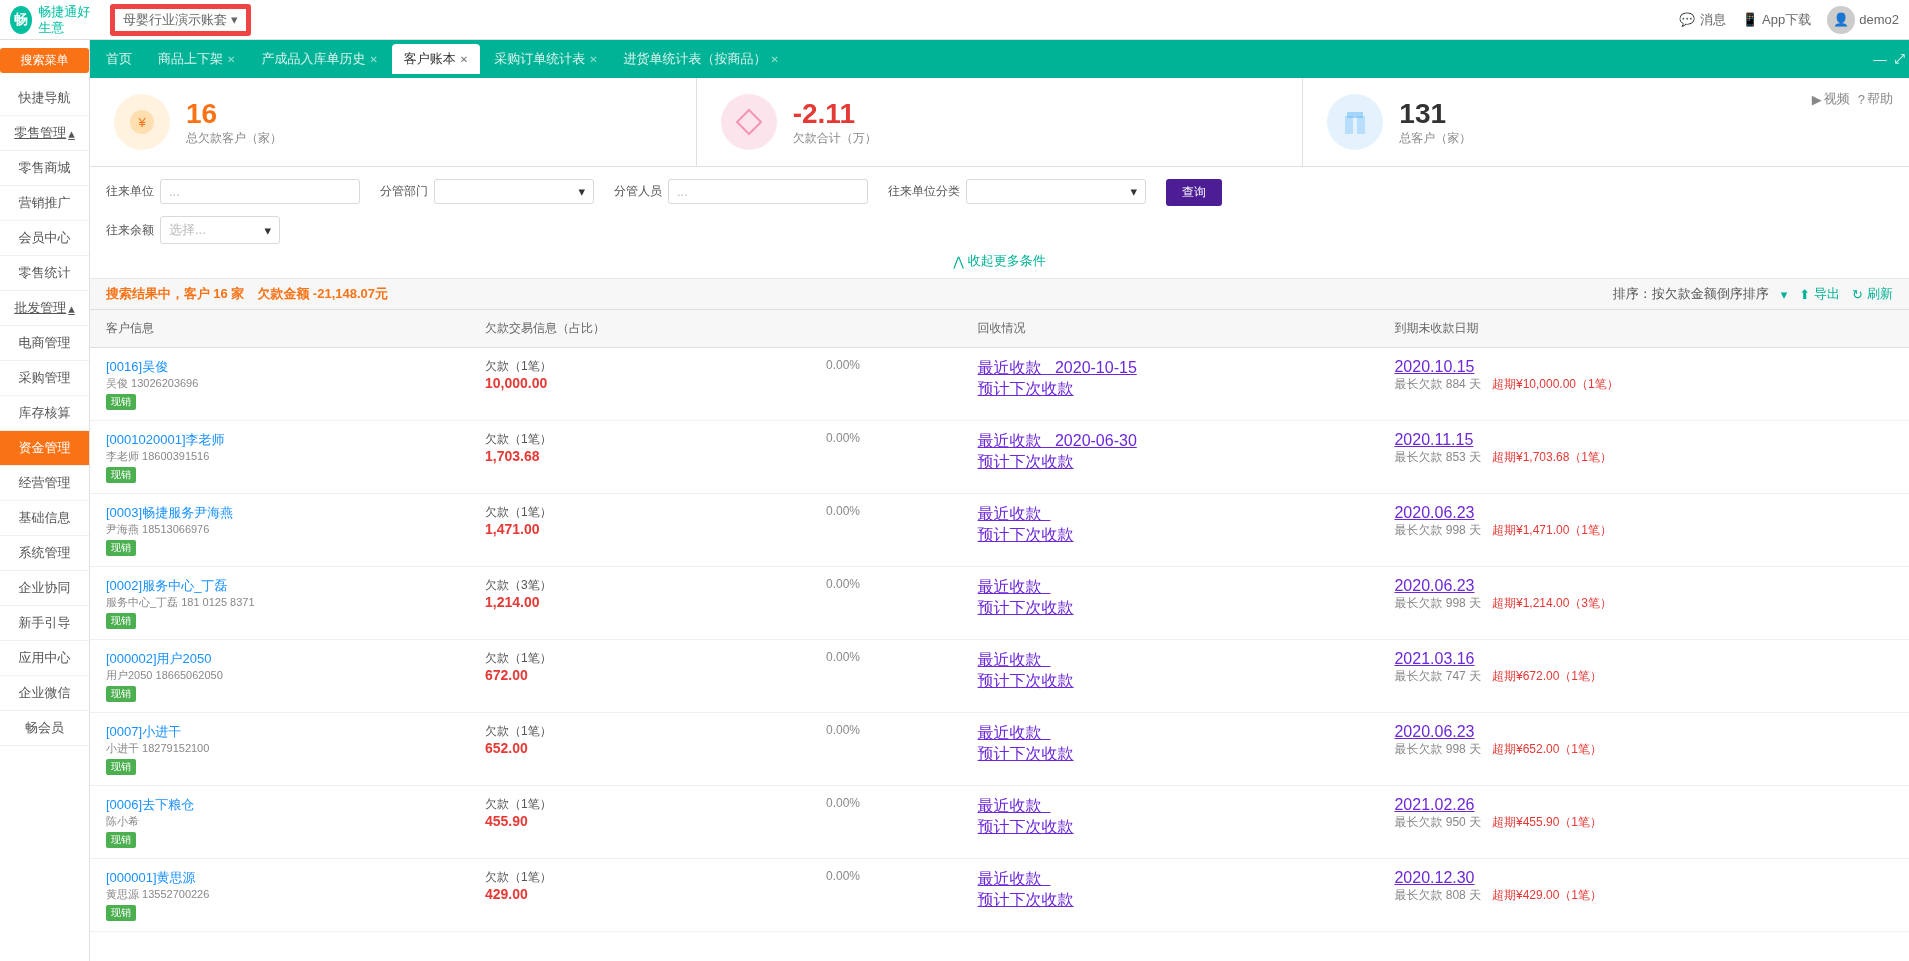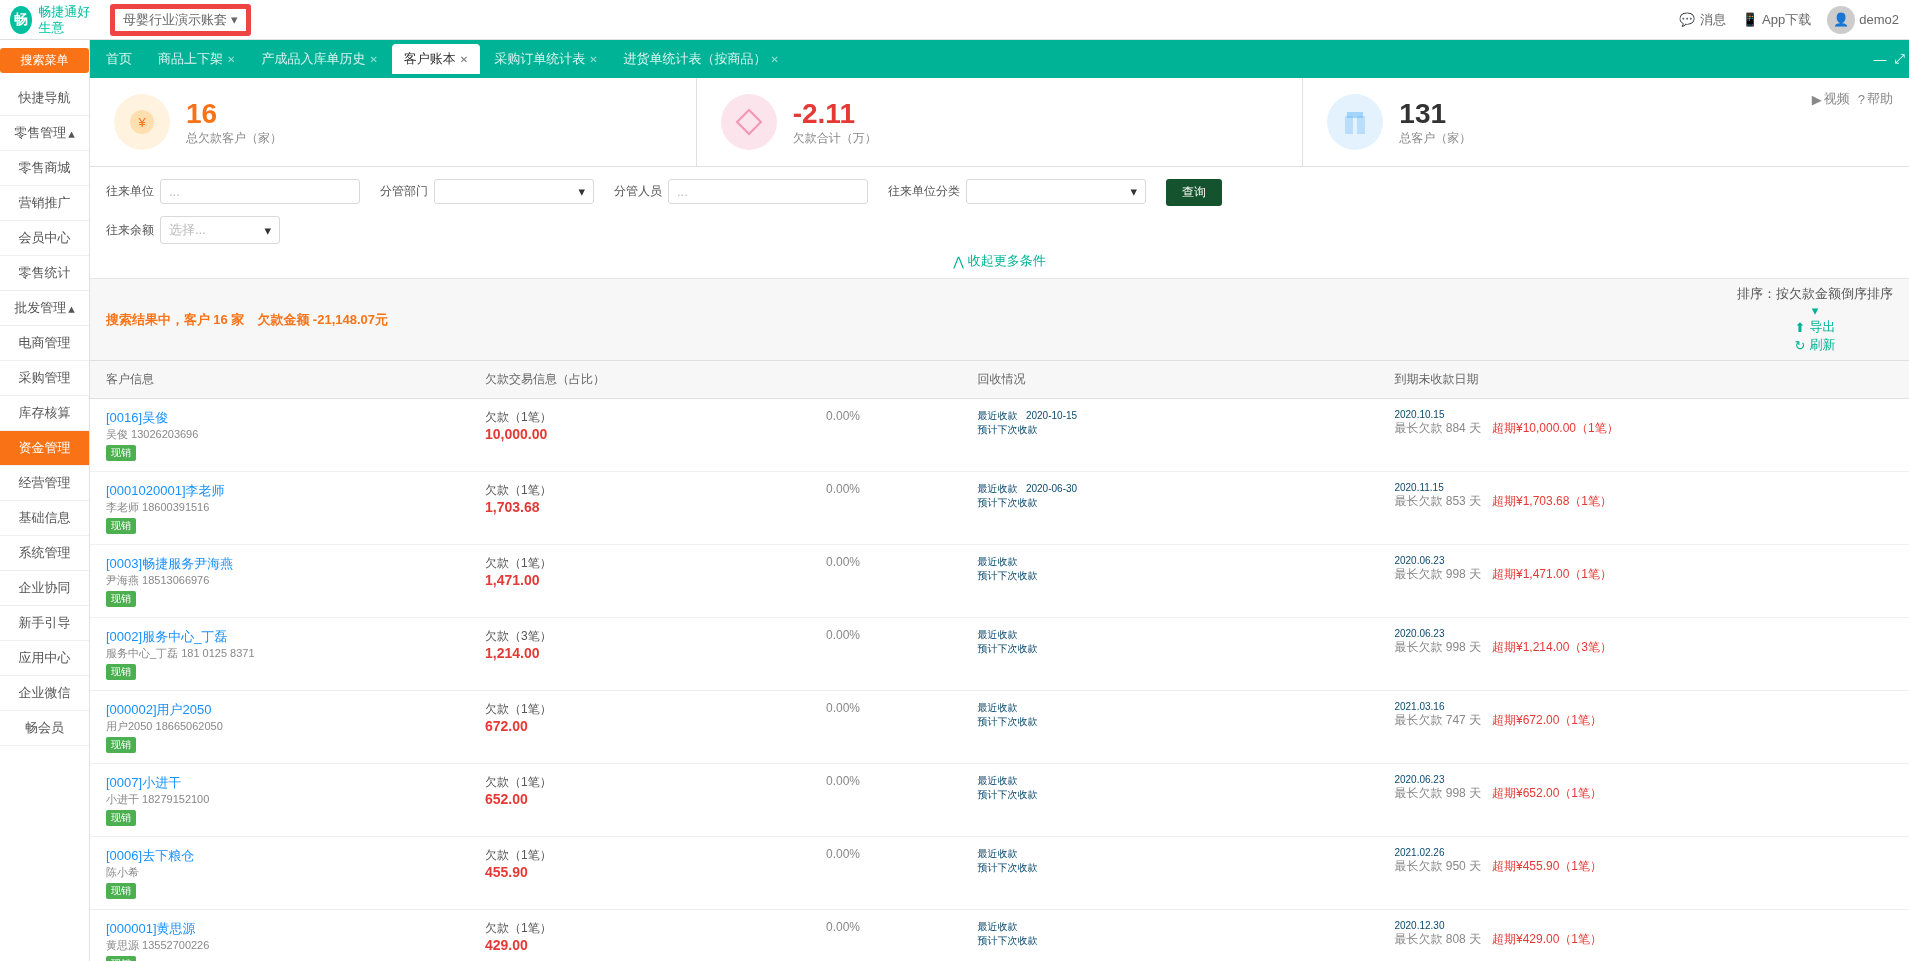--- a/index.html
+++ b/index.html
@@ -18,21 +18,21 @@
     .top-right-item { display: flex; align-items: center; gap: 4px; color: #666; font-size: 12px; cursor: pointer; }
     .avatar { width: 28px; height: 28px; border-radius: 50%; background: #ccc; overflow: hidden; display: flex; align-items: center; justify-content: center; }
 
     
     .layout { display: flex; height: calc(100vh - 40px); }
     .sidebar { width: 90px; background: #fff; border-right: 1px solid #e0e0e0; display: flex; flex-direction: column; overflow-y: auto; flex-shrink: 0; }
     .sidebar-search { padding: 8px 0; text-align: center; cursor: pointer; }
     .sidebar-search-btn { background: #f97316; color: #fff; border: none; border-radius: 3px; padding: 4px 8px; font-size: 12px; cursor: pointer; width: 100%; }
     .sidebar-nav-item { padding: 8px 6px; text-align: center; cursor: pointer; color: #555; font-size: 12px; border-bottom: 1px solid #f0f0f0; }
     .sidebar-nav-item.active { background: #f97316; color: #fff; }
-    .sidebar-nav-item.has-arrow { display: flex; align-items: center; justify-content: center; gap: 2px; }
+    .sidebar-nav-item.has-arrow { display: flex; align-items: center; justify-content: center; gap: 2px; text-decoration: underline; }
 
     
     .main { flex: 1; display: flex; flex-direction: column; overflow: hidden; }
     
     
     .tab-bar { display: flex; align-items: center; background: #00b396; height: 38px; padding: 0 4px; gap: 2px; flex-shrink: 0; }
     .tab { display: flex; align-items: center; gap: 4px; padding: 6px 12px; border-radius: 4px 4px 0 0; font-size: 12px; cursor: pointer; color: rgba(255,255,255,0.85); white-space: nowrap; }
     .tab.active { background: #fff; color: #333; }
     .tab-close { font-size: 10px; color: inherit; opacity: 0.7; cursor: pointer; }
     .tab-bar-right { margin-left: auto; display: flex; align-items: center; gap: 8px; color: #fff; font-size: 14px; }
@@ -52,44 +52,44 @@
     .stat-label { font-size: 12px; color: #888; margin-top: 0; }
     .stat-card-help { position: absolute; top: 12px; right: 16px; display: flex; gap: 8px; font-size: 12px; color: #888; }
 
     
     .filter-area { background: #fff; padding: 12px 16px 4px; border-bottom: 1px solid #e8e8e8; flex-shrink: 0; }
     .filter-row { display: flex; align-items: flex-start; gap: 20px; margin-bottom: 10px; flex-wrap: wrap; }
     .filter-item { display: flex; align-items: center; gap: 6px; }
     .filter-label { font-size: 12px; color: #555; white-space: nowrap; }
     .filter-input { border: 1px solid #d9d9d9; border-radius: 3px; padding: 4px 8px; font-size: 12px; min-width: 140px; display: flex; align-items: center; justify-content: space-between; cursor: pointer; color: #333; }
     .filter-input.wide { min-width: 200px; }
-    .filter-btn-search { background: #14532d; color: #fff; border: none; border-radius: 3px; padding: 5px 16px; font-size: 12px; cursor: pointer; }
+    .filter-btn-search { background: #4c1d95; color: #fff; border: none; border-radius: 3px; padding: 5px 16px; font-size: 12px; cursor: pointer; }
     .collapse-btn { display: flex; align-items: center; justify-content: center; gap: 4px; color: #00b396; font-size: 12px; cursor: pointer; padding: 4px 0; }
 
     
     .results-bar { background: #f7f7f7; padding: 6px 16px; display: flex; align-items: center; justify-content: space-between; border-bottom: 1px solid #e0e0e0; flex-shrink: 0; }
     .results-info { font-size: 12px; color: #555; }
     .results-info span { color: #f97316; font-weight: bold; }
-    .results-actions { display: flex; align-items: center; font-size: 12px; color: #555; flex-direction: column; }
+    .results-actions { display: flex; align-items: center; gap: 12px; font-size: 12px; color: #555; }
     .results-actions .action-item { display: flex; align-items: center; gap: 4px; cursor: pointer; color: #00b396; }
 
     
     .table-container { flex: 1; overflow-y: auto; background: #fff; }
     table { width: 100%; border-collapse: collapse; }
     thead tr { background: #f7f7f7; border-bottom: 1px solid #e0e0e0; }
     thead th { padding: 10px 16px; text-align: left; font-size: 12px; color: #666; font-weight: normal; }
     tbody tr { border-bottom: 1px solid #f0f0f0; }
     tbody td { padding: 10px 16px; vertical-align: top; font-size: 12px; }
     .customer-name { color: #1890ff; cursor: pointer; font-size: 13px; }
     .customer-phone { color: #888; font-size: 11px; }
     .customer-tag { display: inline-block; background: #4caf50; color: #fff; font-size: 10px; padding: 1px 5px; border-radius: 2px; margin-top: 3px; }
     .debt-amount { color: #e53935; font-size: 14px; font-weight: bold; }
     .debt-count { color: #555; font-size: 12px; }
     .percent { color: #888; font-size: 12px; }
-    .date-text { color: #0c4a6e; font-size: 10px; }
+    .date-text { color: #6d28d9; font-size: 16px; text-decoration: underline; }
     .overdue-text { color: #e53935; font-size: 12px; cursor: pointer; }
     .overdue-days { color: #888; font-size: 12px; }
 
     
     .sidebar-item-group { display: flex; flex-direction: column; }
   </style>
 </head>
 <body>
 
 <div class="top-bar">

